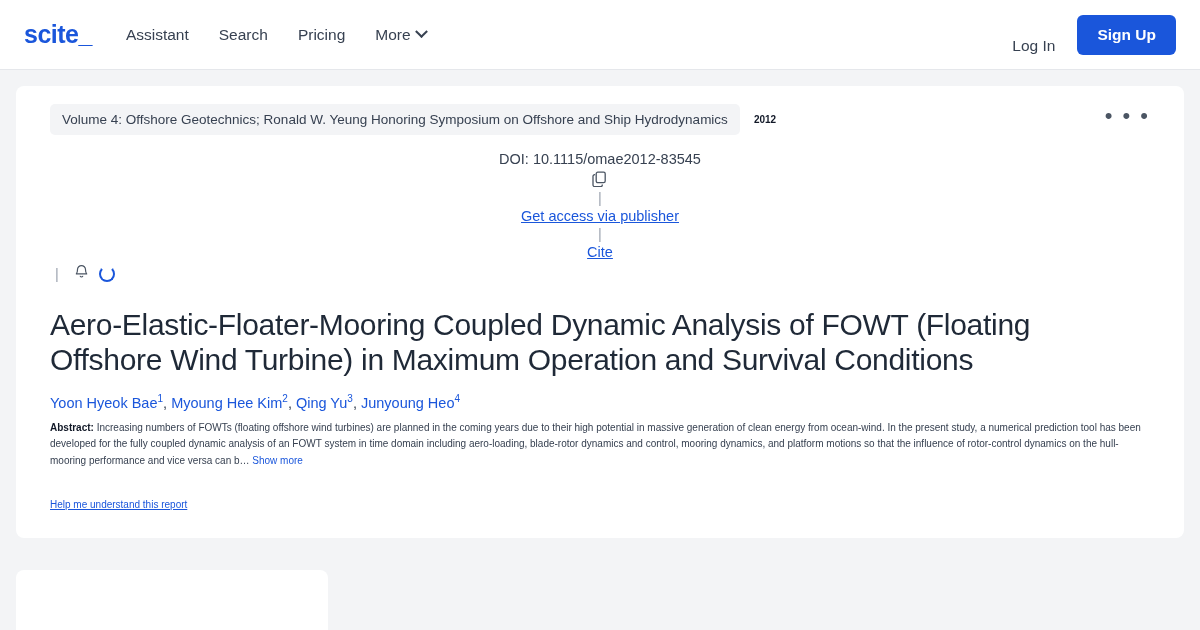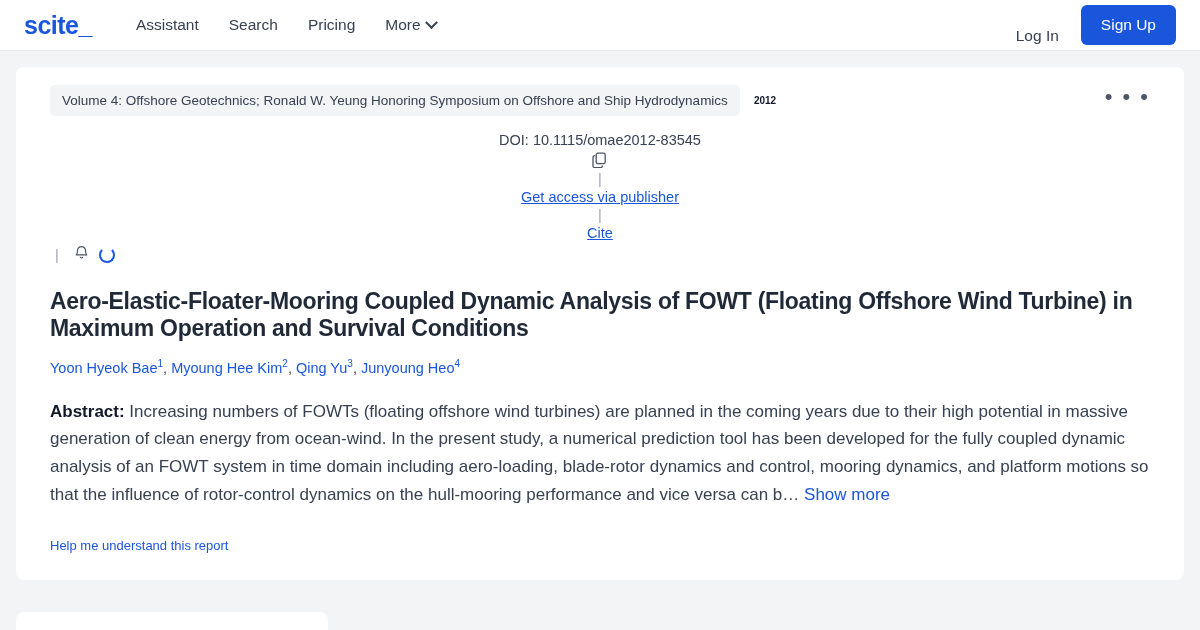--- a/index.html
+++ b/index.html
@@ -6,27 +6,26 @@
   html, body {
     margin: 0; padding: 0;
     width: 1200px; height: 630px;
     background: #f3f4f6;
     font-family: "Liberation Sans", sans-serif;
     overflow: hidden;
   }
 
   
   .topbar {
-    height: 51px;
+    height: 70px;
     background: #ffffff;
     border-bottom: 1px solid #e5e7eb;
     display: flex;
     align-items: center;
     padding: 0 24px;
-    gap: 10px;
   }
   .logo {
     font-size: 25px;
     font-weight: bold;
     color: #1a56db;
     letter-spacing: -0.5px;
     margin-right: 34px;
     cursor: pointer;
   }
   .nav {
@@ -57,21 +56,21 @@
   }
   .login-link {
     font-size: 15.5px;
     color: #374151;
     cursor: pointer;
   }
   .signup-btn {
     background: #1a56db;
     color: #ffffff;
     font-size: 15.5px;
-    font-weight: normal;
+    font-weight: bold;
     border: none;
     border-radius: 6px;
     padding: 11px 20px;
     cursor: pointer;
   }
 
   
   .page {
     padding: 16px;
   }
@@ -145,56 +144,57 @@
   .bell { cursor: pointer; }
   .spinner-sm {
     width: 16px; height: 16px;
     border: 2.5px solid #1a56db;
     border-top-color: transparent;
     border-radius: 50%;
     display: inline-block;
   }
 
   .title {
-    font-size: 23px;
+    font-size: 30px;
     line-height: 1.17;
-    font-weight: bold;
+    font-weight: normal;
     color: #1f2937;
     margin: 24px 0 0 0;
     letter-spacing: -0.3px;
   }
 
   .authors {
     margin-top: 16px;
     font-size: 14.5px;
     color: #374151;
   }
   .author {
     color: #1a56db;
     cursor: pointer;
   }
   .author sup { font-size: 10px; }
 
   .abstract {
-    margin-top: 22px;
-    font-size: 17px;
+    margin-top: 9px;
+    font-size: 10px;
     line-height: 1.63;
     color: #374151;
   }
   .abstract b { color: #111827; }
   .show-more {
     color: #1a56db;
     cursor: pointer;
   }
 
   .help-link {
     display: inline-block;
     margin-top: 30px;
-    font-size: 13px;
-    color: #1a56db;
+    font-size: 10px;
+    color: #1a56db;
+    text-decoration: underline;
     cursor: pointer;
   }
 
   
   .bottom {
     display: flex;
     padding: 0 16px;
     margin-top: 16px;
     gap: 0;
     height: 120px;

